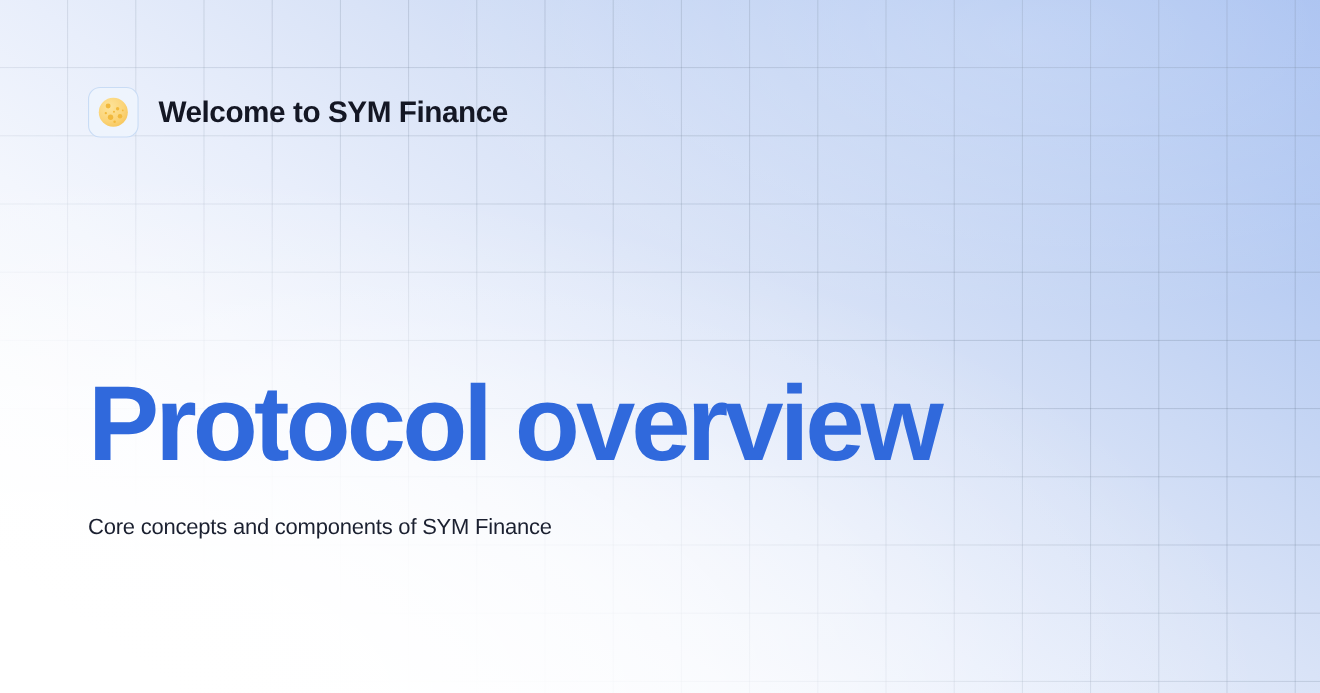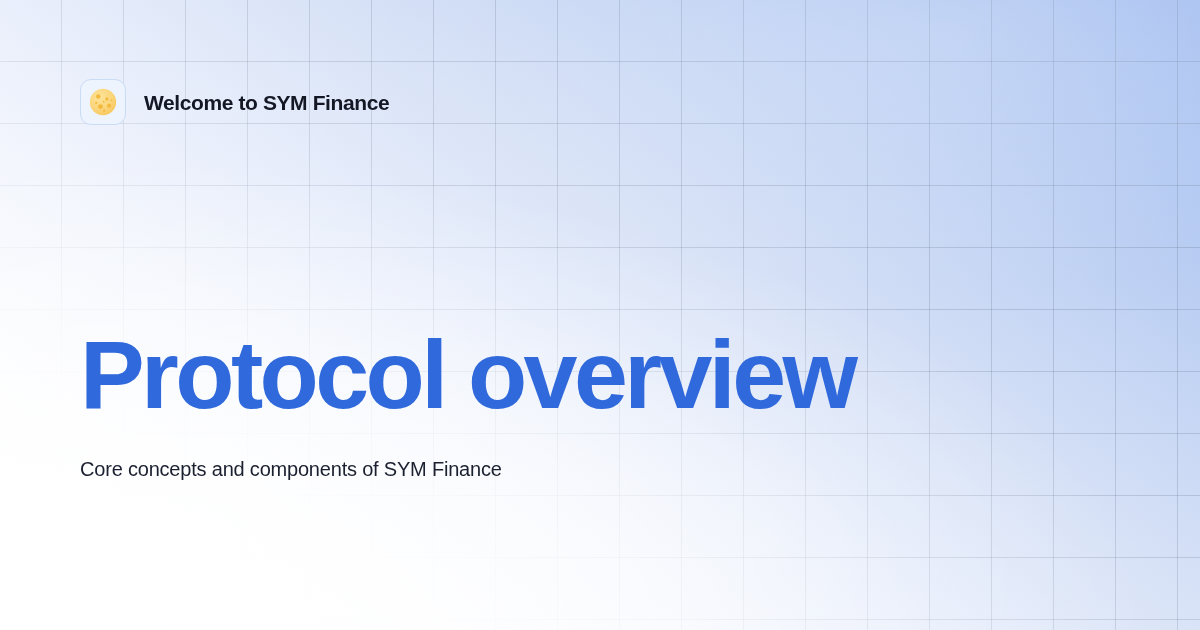--- a/index.html
+++ b/index.html
@@ -127,34 +127,34 @@
     flex: 0 0 auto;
   }
 
   .cookie-icon {
     display: block;
     width: 32px;
     height: 32px;
   }
 
   .eyebrow-label {
-    font-size: 21px;
+    font-size: 27px;
     font-weight: 700;
     letter-spacing: -0.4px;
     color: #141724;
     white-space: nowrap;
     line-height: 1;
     text-align: center;
   }
 
   
   .headline-block {
     position: absolute;
     left: 80px;
-    top: 326px;
+    top: 336px;
     width: 1040px;
   }
 
   .headline {
     font-size: 97px;
     font-weight: 700;
     letter-spacing: -3.6px;
     line-height: 1.0;
     color: #3069dc;
     white-space: nowrap;

